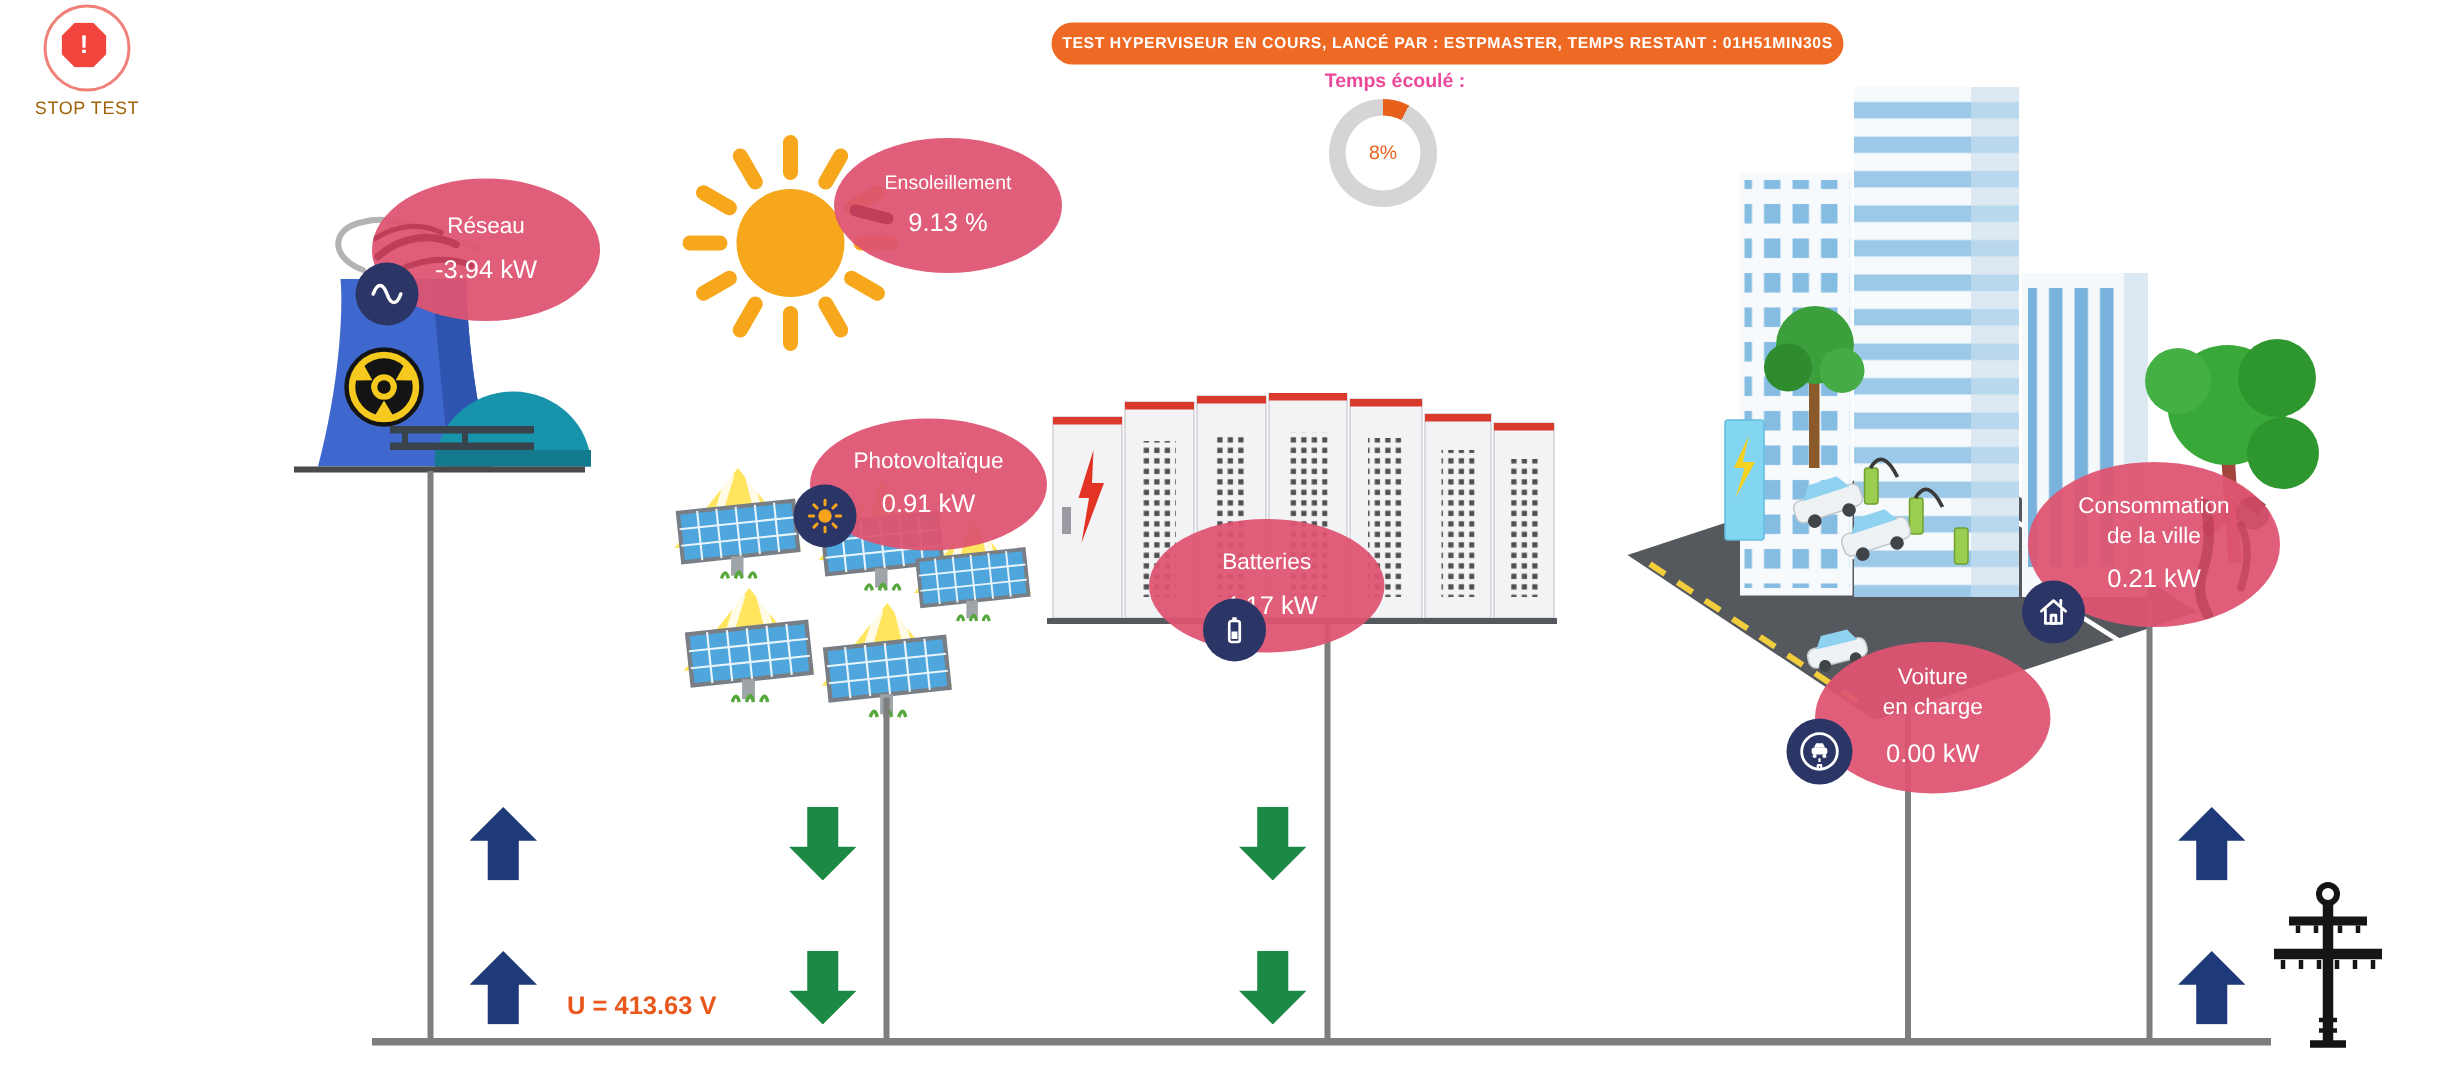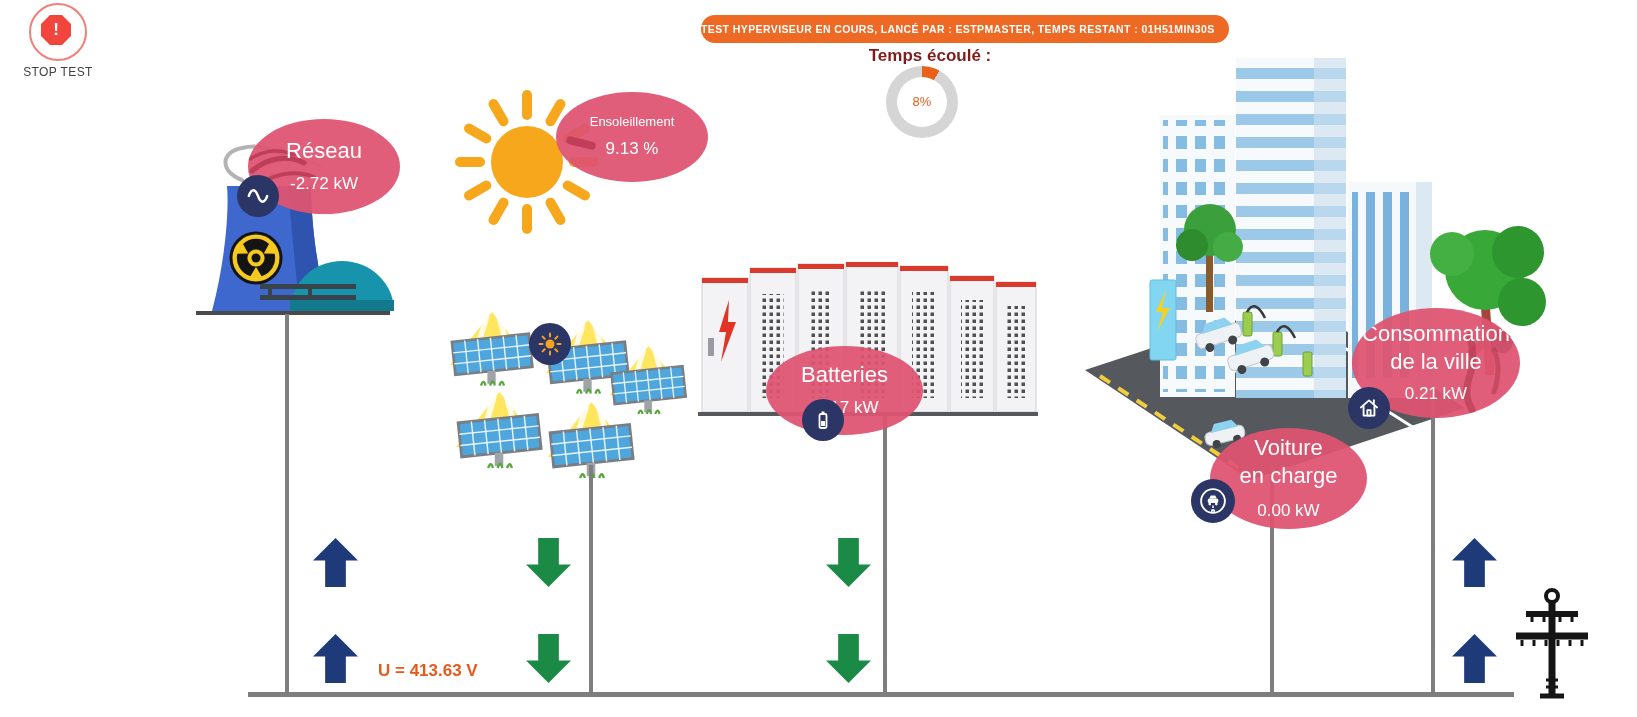--- a/index.html
+++ b/index.html
@@ -5,37 +5,37 @@
   html,body{margin:0;padding:0;background:#fff;}
   #stage{position:relative;width:1637px;height:717px;background:#fff;overflow:hidden;
          font-family:"Liberation Sans","DejaVu Sans",sans-serif;}
   .abs{position:absolute;}
   
   #stopTest{left:26px;top:2px;width:64px;height:82px;text-align:center;cursor:pointer;z-index:5;}
   #stopRing{position:absolute;left:3px;top:1px;width:54px;height:54px;border:2px solid #F08078;border-radius:50%;}
   #stopOct{position:absolute;left:15px;top:13px;width:30px;height:30px;background:#F2453D;
            clip-path:polygon(30% 0,70% 0,100% 30%,100% 70%,70% 100%,30% 100%,0 70%,0 30%);
            color:#fff;font-weight:bold;font-size:17px;line-height:30px;}
-  #stopLabel{position:absolute;left:-8px;top:63px;width:80px;font-size:12px;color:#404040;letter-spacing:.4px;}
+  #stopLabel{position:absolute;left:-8px;top:63px;width:80px;font-size:12px;color:#a16207;letter-spacing:.4px;}
   
   #banner{left:701px;top:15px;width:528px;height:28px;background:#EE6A24;border-radius:14px;
-          display:flex;align-items:center;justify-content:flex-start;z-index:5;}
+          display:flex;align-items:center;justify-content:center;z-index:5;}
   #banner span{color:#fff;font-size:10.5px;font-weight:bold;letter-spacing:.4px;white-space:nowrap;}
-  #elapsedLabel{left:855px;top:46px;width:150px;text-align:center;font-size:17px;font-weight:bold;color:#7f1d1d;}
+  #elapsedLabel{left:855px;top:46px;width:150px;text-align:center;font-size:13px;font-weight:bold;color:#ec4899;}
   #donut{left:886px;top:66px;width:72px;height:72px;border-radius:50%;z-index:4;}
   #donutHole{position:absolute;left:11px;top:11px;width:50px;height:50px;border-radius:50%;background:#fff;}
   #donutText{position:absolute;left:0;top:0;width:72px;height:72px;line-height:72px;text-align:center;
              font-size:13px;color:#E8611B;}
   
   .vline{width:4px;background:#7E7E7E;z-index:2;}
   #busLine{left:248px;top:692px;width:1266px;height:5px;background:#7E7E7E;z-index:2;}
   #uLabel{left:378px;top:661px;font-size:17px;font-weight:bold;color:#E8581C;z-index:3;white-space:nowrap;}
   .bubble{border-radius:50%;background:rgba(222,84,113,.94);color:#fff;text-align:center;
           display:flex;flex-direction:column;justify-content:center;gap:3px;z-index:3;overflow:hidden;}
-  .bubble .t{font-size:22px;line-height:1.12;position:relative;z-index:2;}
+  .bubble .t{font-size:15px;line-height:1.12;position:relative;z-index:2;}
   .bubble .v{font-size:17px;margin-top:7px;position:relative;z-index:2;}
   .ncircle{width:42px;height:42px;border-radius:50%;background:#2B3566;z-index:4;
            display:flex;align-items:center;justify-content:center;}
   .arrow{width:45px;height:49px;z-index:2;}
   .arrow.up{clip-path:polygon(50% 0,100% 46%,73% 46%,73% 100%,27% 100%,27% 46%,0 46%);}
   .arrow.down{clip-path:polygon(27% 0,73% 0,73% 54%,100% 54%,50% 100%,0 54%,27% 54%);}
   .navy{background:#1E3A78;} .green{background:#1C8A47;}
   .deco{z-index:1;}
   .swooshbar{position:absolute;left:10px;top:47px;width:30px;height:8px;border-radius:4px;
              background:#C13E59;transform:rotate(14deg);z-index:1;}
@@ -293,34 +293,38 @@
 
   <div class="abs bubble" style="left:248px;top:119px;width:152px;height:95px">
     <svg class="inbubble-svg" width="152" height="95">
       <g stroke="#B93A55" fill="none" stroke-linecap="round" opacity=".85">
         <path d="M2 40 C18 30 34 30 46 36" stroke-width="3.5"></path>
         <path d="M4 52 C20 38 40 36 56 44" stroke-width="5"></path>
         <path d="M10 66 C30 52 52 52 66 58" stroke-width="4"></path>
       </g>
     </svg>
     <div class="t">Réseau</div>
-    <div class="v">-2.72 kW</div>
+    <div class="v">-3.94 kW</div>
   </div>
   <div class="abs ncircle" style="left:237px;top:175px">
     <svg width="26" height="26" viewBox="0 0 24 24">
         <path d="M3.5 12 C6 5 9.5 5 12 12 C14.5 19 18 19 20.5 12" stroke="#fff" stroke-width="2.2" fill="none" stroke-linecap="round"></path>
       </svg>
   </div>
 
   <div class="abs bubble" style="left:556px;top:92px;width:152px;height:90px">
     <div class="swooshbar"></div>
     <div class="t" style="font-size:13px">Ensoleillement</div>
     <div class="v">9.13 %</div>
   </div>
 
+  <div class="abs bubble" style="left:540px;top:279px;width:158px;height:88px">
+    <div class="t">Photovoltaïque</div>
+    <div class="v">0.91 kW</div>
+  </div>
   <div class="abs ncircle" style="left:529px;top:323px">
     <svg width="24" height="24" viewBox="0 0 24 24">
       <circle cx="12" cy="12" r="4.5" fill="#F6A41E"></circle>
       <g stroke="#F6A41E" stroke-width="2" stroke-linecap="round">
         <line x1="12" y1="4.5" x2="12" y2="1.5"></line>
           <line x1="12" y1="19.5" x2="12" y2="22.5"></line>
         <line x1="4.5" y1="12" x2="1.5" y2="12"></line>
           <line x1="19.5" y1="12" x2="22.5" y2="12"></line>
         <line x1="17.3" y1="6.7" x2="19.4" y2="4.6"></line>
           <line x1="6.7" y1="6.7" x2="4.6" y2="4.6"></line>

